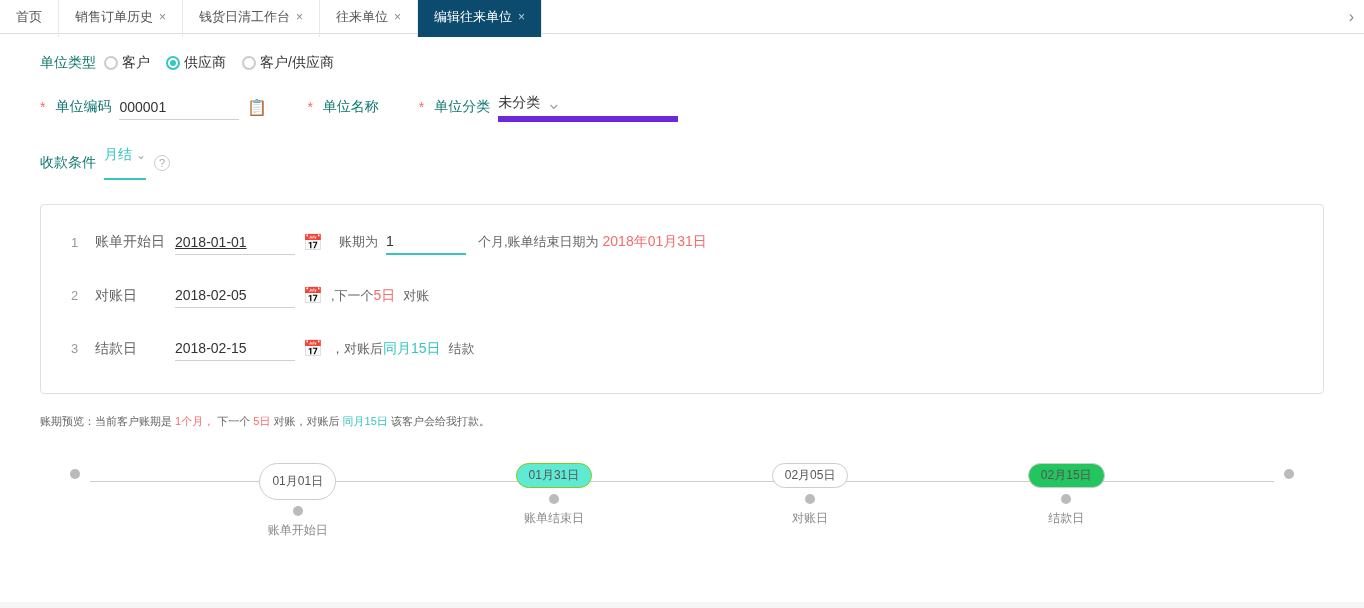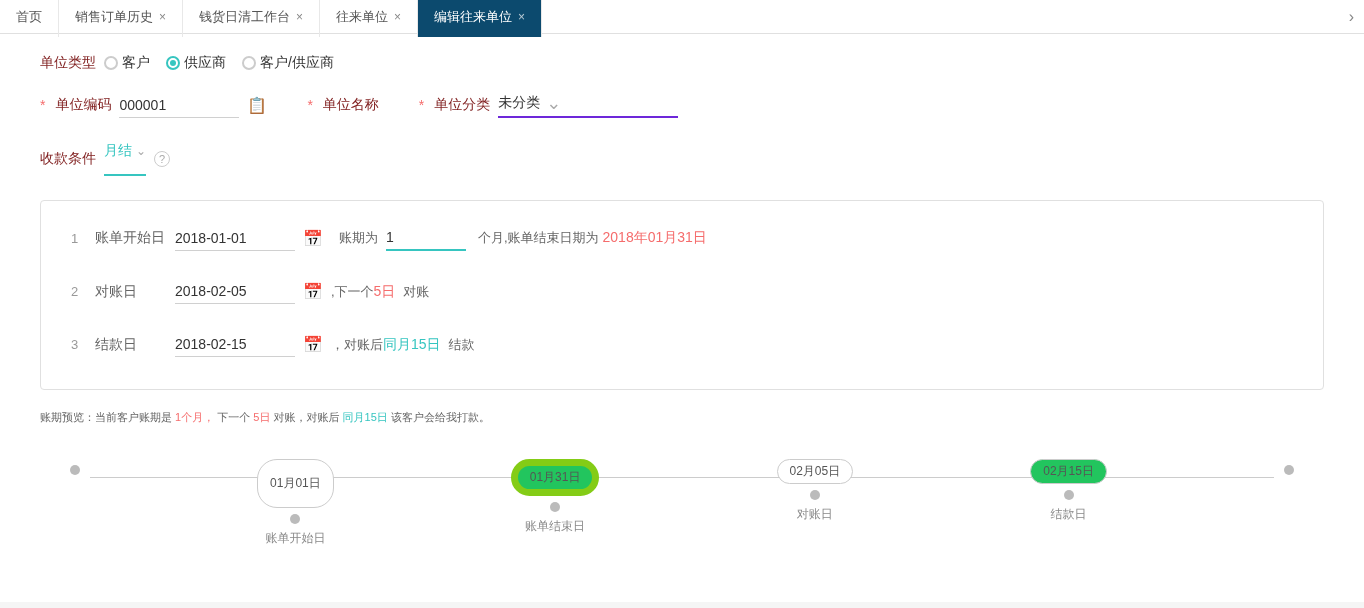--- a/index.html
+++ b/index.html
@@ -57,21 +57,21 @@
       align-items: center;
       margin-bottom: 20px;
       gap: 20px;
     }
     .form-group {
       display: flex;
       align-items: center;
       gap: 8px;
     }
     .form-label {
-      color: #7f1d1d;
+      color: #0f766e;
       white-space: nowrap;
     }
     .required-star {
       color: #f56c6c;
       margin-right: 2px;
     }
     .form-input {
       border: none;
       border-bottom: 1px solid #d0d0d0;
       outline: none;
@@ -114,21 +114,21 @@
       background: #36c5c0;
     }
     .unit-cat-value {
       color: #333;
     }
     .unit-cat-arrow {
       color: #aaa;
       font-size: 18px;
     }
     .unit-cat-border {
-      border-bottom: 2px solid #6d28d9;
+      border-bottom: 6px solid #6d28d9;
       padding-bottom: 2px;
       display: flex;
       align-items: center;
       gap: 6px;
       min-width: 180px;
     }
 
     
     .cal-icon {
       color: #36c5c0;
@@ -302,21 +302,21 @@
       </div>
       <div class="help-icon">?</div>
     </div>
   </div>
 
   <div class="section-box">
 
     <div class="numbered-row">
       <span class="row-number">1</span>
       <span class="row-label">账单开始日</span>
-      <input class="date-input" type="text" value="2018-01-01" style="margin-right: 8px;">
+      <input class="date-input" type="text" value="2018-01-01" style="margin-right: 8px; text-decoration: underline;">
       <span class="cal-icon">📅</span>
       <span class="row-desc" style="margin-left:16px;">账期为</span>
       <input class="number-input" type="text" value="1" style="margin: 0px 4px 0px 8px;">
       <span class="row-desc">个月,账单结束日期为</span>
       <span class="highlight-orange" style="margin-left:4px;">2018年01月31日</span>
     </div>
 
     <div class="numbered-row">
       <span class="row-number">2</span>
       <span class="row-label">对账日</span>
@@ -352,27 +352,27 @@
 
     <div style="position:absolute; top:28px; left:50px; right:50px; height:1px; background:#ccc; z-index:0;"></div>
 
     <div style="display:flex; align-items:flex-start; justify-content:space-between; position:relative; z-index:1;">
 
       <div style="display:flex; flex-direction:column; align-items:center; padding-top:6px;">
         <div style="width:10px; height:10px; border-radius:50%; background:#bbb;"></div>
       </div>
 
       <div style="display:flex; flex-direction:column; align-items:center; gap:6px;">
-        <div style="border:1px solid #ccc; border-radius:20px; padding:15px 12px; font-size:12px; color:#555; background:#fff;">01月01日</div>
+        <div style="border:1px solid #ccc; border-radius:20px; padding:9px 12px; font-size:12px; color:#555; background:#fff;">01月01日</div>
         <div style="width:10px; height:10px; border-radius:50%; background:#bbb;"></div>
         <div style="font-size:12px; color:#888;">账单开始日</div>
       </div>
 
       <div style="display:flex; flex-direction:column; align-items:center; gap:6px;">
-        <div style="border:7px solid #84cc16; border-radius:20px; padding:3px 12px; font-size:12px; color:#555; background:#22c55e;">01月31日</div>
+        <div style="border:1px solid #84cc16; border-radius:20px; padding:3px 12px; font-size:12px; color:#555; background:#5eead4;">01月31日</div>
         <div style="width:10px; height:10px; border-radius:50%; background:#bbb;"></div>
         <div style="font-size:12px; color:#888;">账单结束日</div>
       </div>
 
       <div style="display:flex; flex-direction:column; align-items:center; gap:6px;">
         <div style="border:1px solid #ccc; border-radius:20px; padding:3px 12px; font-size:12px; color:#555; background:#fff;">02月05日</div>
         <div style="width:10px; height:10px; border-radius:50%; background:#bbb;"></div>
         <div style="font-size:12px; color:#888;">对账日</div>
       </div>
 

